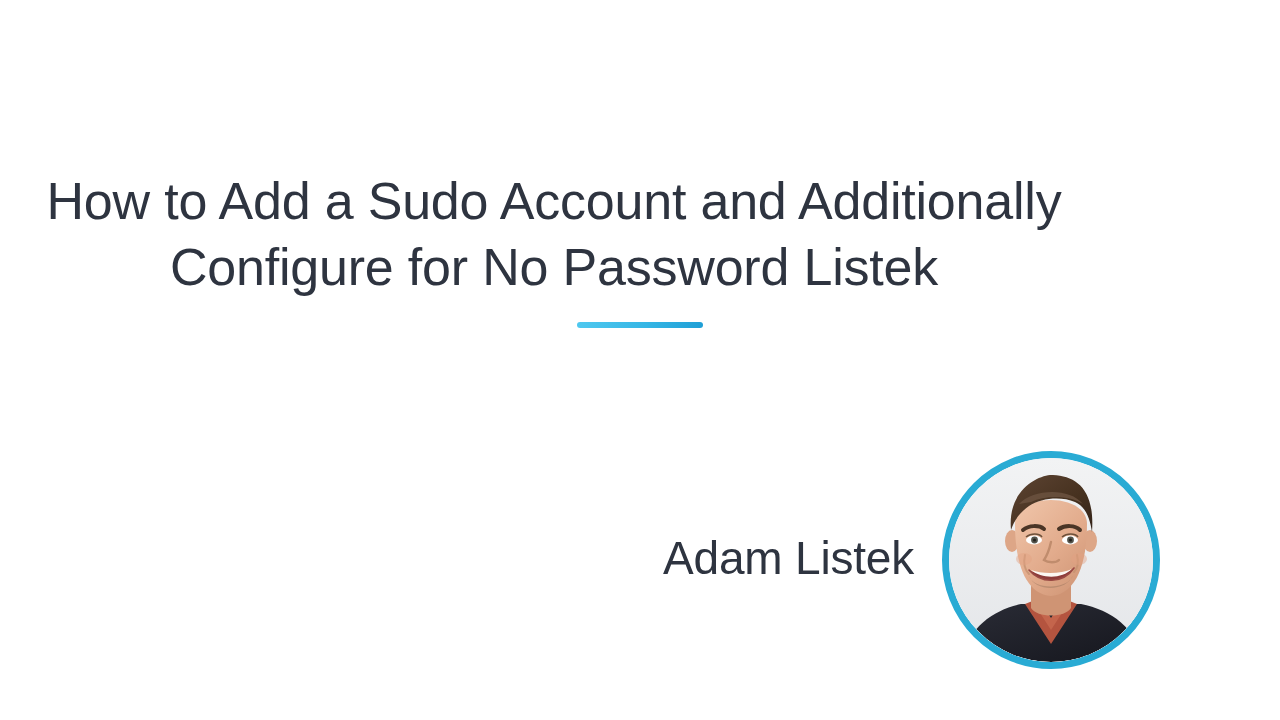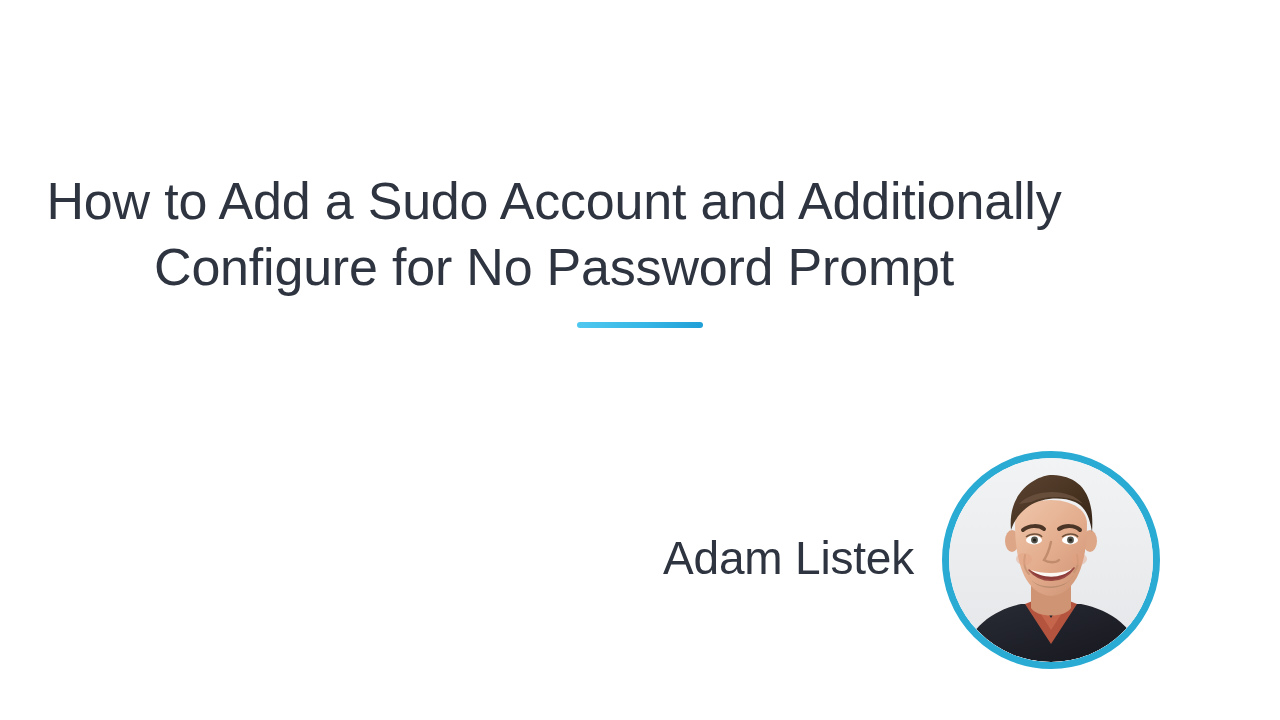--- a/index.html
+++ b/index.html
@@ -125,21 +125,21 @@
     height: 100%;
   }
 </style>
 </head>
 <body>
 
 <div id="slide">
 
   <div class="title-block">
     <span class="title-line">How to Add a Sudo Account and Additionally</span>
-    <span class="title-line">Configure for No Password Prompt</span>
+    <span class="title-line">Configure for No Password Listek</span>
   </div>
 
   <div class="accent-wrap">
     <span class="accent-bar"></span>
   </div>
 
   <div class="presenter">
 
     <div class="presenter-text">
       <div class="presenter-name">Adam Listek</div>

